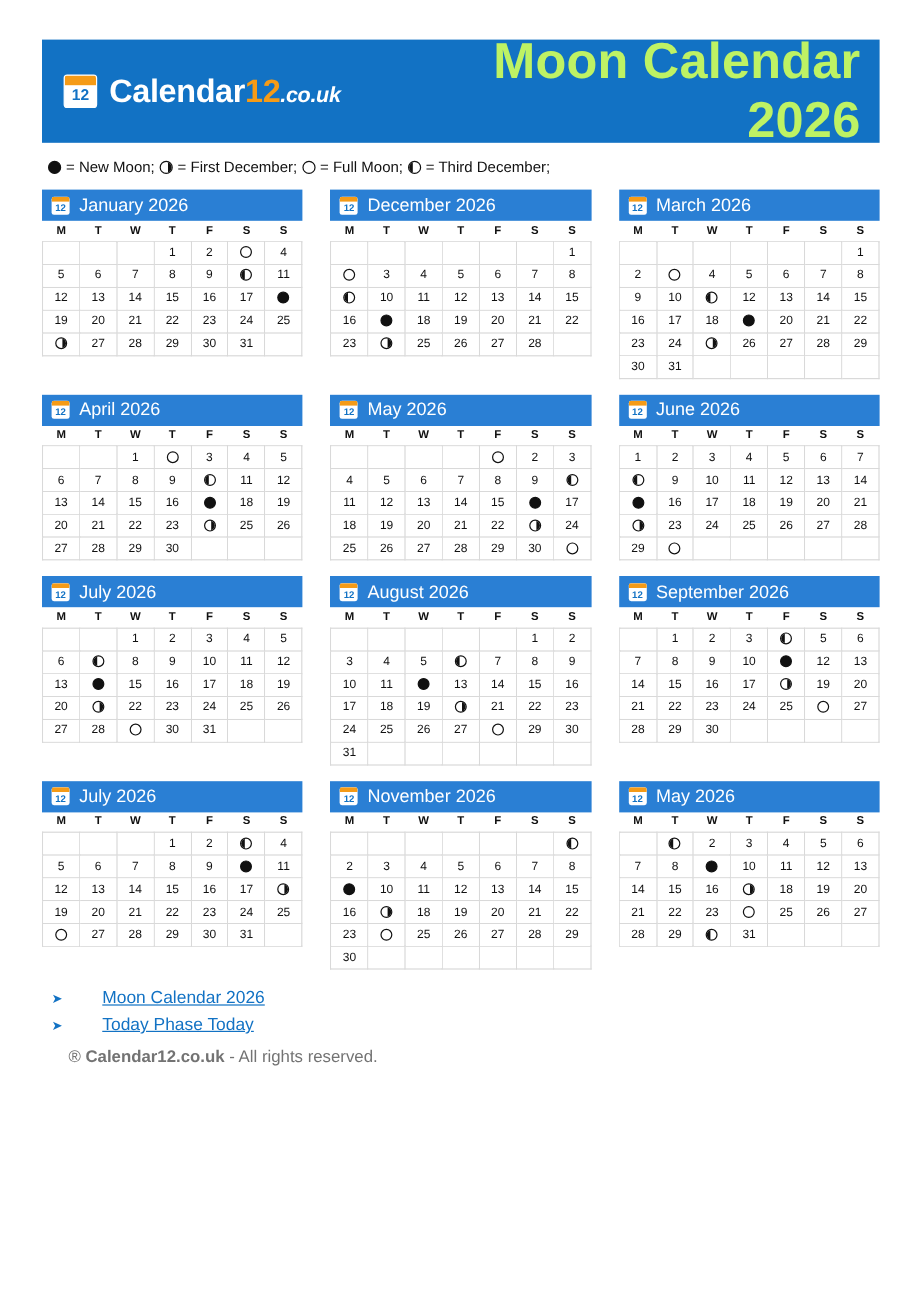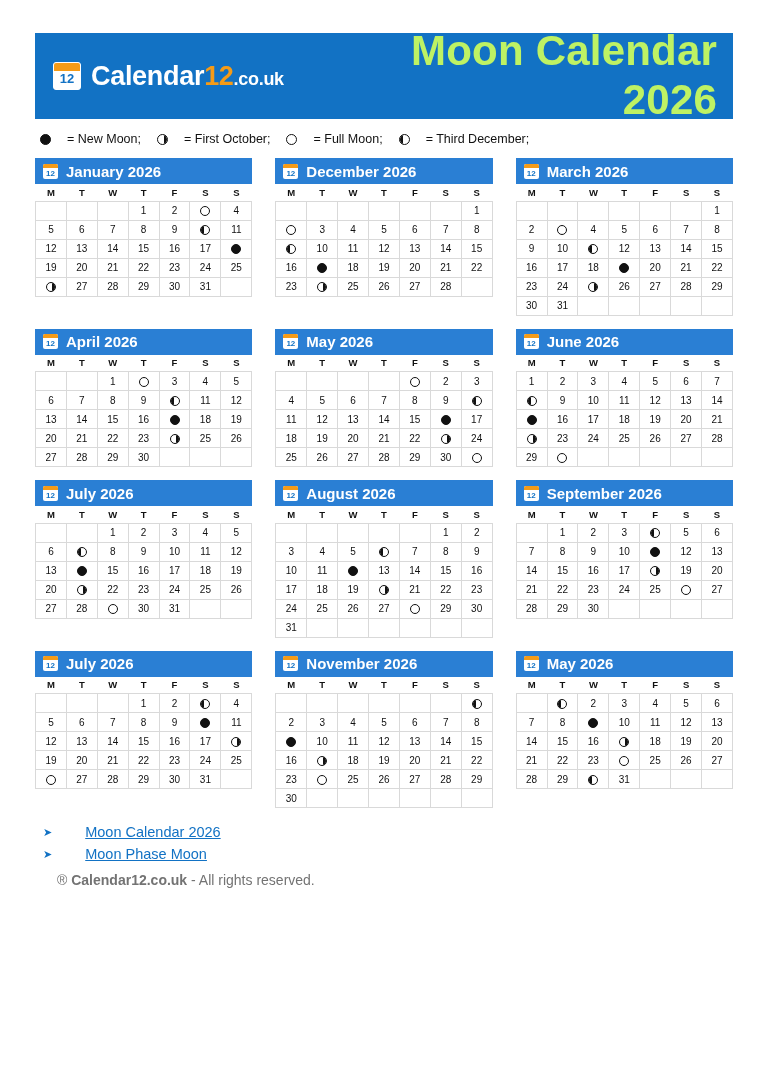--- a/index.html
+++ b/index.html
@@ -42,38 +42,38 @@
   .brand-icon .num {
     position: relative;
     font-size: 13px; font-weight: bold; color: #1272c4;
     line-height: 20px;
   }
   .brand-text {
     font-size: 27px; font-weight: bold; color: #ffffff;
     letter-spacing: -0.3px;
   }
   .brand-text .num12 { color: #f59b17; }
-  .brand-text .tld { color: #ffffff; font-size: 18px; }
+  .brand-text .tld { color: #ffffff; font-size: 18px; font-style: italic; }
   .title {
     text-align: right;
     color: #bef264;
     font-size: 42px;
     font-weight: bold;
     line-height: 1.16;
     letter-spacing: 0.2px;
   }
 
   
   .legend {
     margin-top: 13px;
     font-size: 12.5px;
     color: #111;
     display: flex;
     align-items: center;
-    gap: 16px;
+    gap: 4px;
     padding-left: 5px;
   }
   .legend span.lg { white-space: pre; }
 
   
   .moon {
     display: inline-block;
     width: 11px; height: 11px;
     border-radius: 50%;
     border: 1.4px solid #111;
@@ -122,21 +122,21 @@
   }
   .m-icon .top { position: absolute; top:0; left:0; right:0; height: 4px; background: #f59b17; }
   .m-icon .num {
     position: absolute; top: 4px; left: 0; right: 0;
     text-align: center;
     font-size: 8px; font-weight: bold; color: #1272c4; line-height: 11px;
   }
   .month-name {
     color: #ffffff;
     font-size: 15px;
-    font-weight: bold;
+    font-weight: normal;
   }
   table.cal {
     width: 100%;
     border-collapse: collapse;
     table-layout: fixed;
   }
   table.cal th {
     font-size: 9.5px;
     font-weight: bold;
     color: #111;
@@ -218,21 +218,21 @@
     <div class="title">
       <div>Moon Calendar</div>
       <div>2026</div>
     </div>
   </div>
 
   <div class="legend">
     <span class="moon new"></span>
     <span class="lg">= New Moon;</span>
     <span class="moon first"></span>
-    <span class="lg">= First October;</span>
+    <span class="lg">= First December;</span>
     <span class="moon full"></span>
     <span class="lg">= Full Moon;</span>
     <span class="moon third"></span>
     <span class="lg">= Third December;</span>
   </div>
 
   <div class="months" id="months">
       <div class="month">
         <div class="month-head">
           <span class="m-icon">
@@ -1090,20 +1090,20 @@
       </div>
     </div>
 
   <div class="footer">
     <div class="flink">
       <span class="arrow">➤</span>
       <a href="#">Moon Calendar 2026</a>
     </div>
     <div class="flink">
       <span class="arrow">➤</span>
-      <a href="#">Moon Phase Moon</a>
+      <a href="#">Today Phase Today</a>
     </div>
     <div class="copy">
       <span>®</span>
       <b>Calendar12.co.uk</b><span> - All rights reserved.</span>
     </div>
   </div>
 </div>
 
 </body></html>

